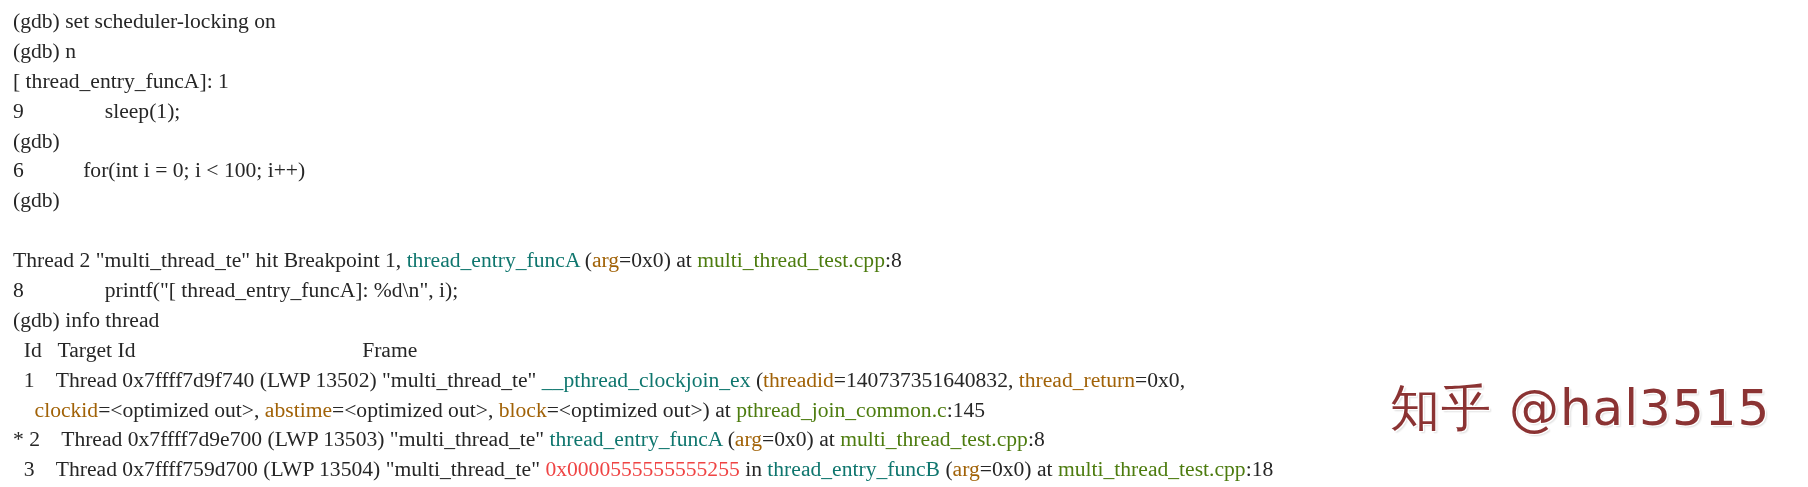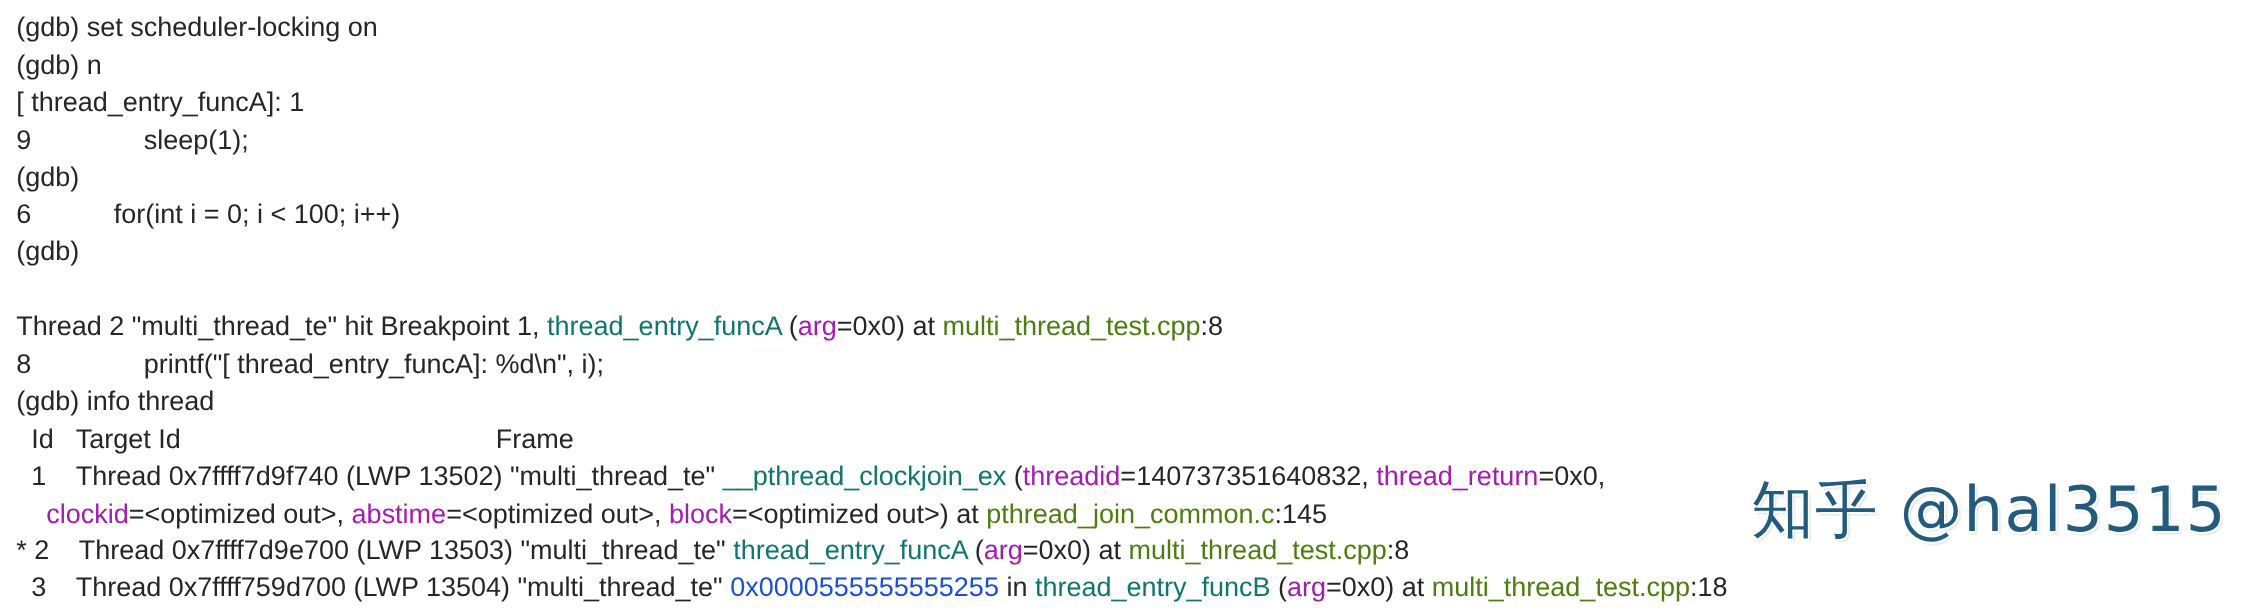--- a/index.html
+++ b/index.html
@@ -1,34 +1,34 @@
 <!DOCTYPE html>
 <html><head>
 <meta charset="utf-8">
 <style>
   html, body { margin: 0; padding: 0; background: #ffffff; }
   body { width: 1808px; height: 487px; overflow: hidden; position: relative; }
   #terminal {
     position: absolute; left: 13px; top: 7px;
-    font-family: Liberation Sans, sans-serif;
+    font-family: Liberation Serif, serif;
     font-size: 21.6px; line-height: 29.9px;
     color: #262626; white-space: pre;
   }
   .line { height: 29.9px; display: block; }
   .c-func { color: #0f766e; }
-  .c-arg { color: #a21caf; }
+  .c-arg { color: #a16207; }
   .c-file { color: #4d7c0f; }
-  .c-addr { color: #1d4ed8; text-align: center; }
+  .c-addr { color: #ef4444; text-align: center; }
   .c-plain { color: #262626; }
   #watermark {
     position: absolute; left: 1390px; top: 378px;
     font-family: "DejaVu Sans", sans-serif; font-size: 50px; line-height: 60px;
-    color: #0c4a6e; white-space: pre;
+    color: #7f1d1d; white-space: pre;
     text-shadow: -1px -1px 0 #fff, 1px -1px 0 #fff, -1px 1px 0 #fff, 1px 1px 0 #fff, 2px 2px 2px rgba(0,0,0,0.15);
-    opacity: 0.9; letter-spacing: 1px; margin-left: 11px;
+    opacity: 0.9; letter-spacing: 1px;
   }
 </style>
 </head>
 <body>
 
 <div id="terminal"><div class="line"><span class="c-plain">(gdb) set scheduler-locking on</span></div><div class="line"><span class="c-plain">(gdb) n</span></div><div class="line"><span class="c-plain">[ thread_entry_funcA]: 1</span></div><div class="line"><span class="c-plain">9               sleep(1);</span></div><div class="line"><span class="c-plain">(gdb)</span></div><div class="line"><span class="c-plain">6           for(int i = 0; i &lt; 100; i++)</span></div><div class="line"><span class="c-plain">(gdb)</span></div><div class="line"><span class="c-plain"></span></div><div class="line"><span class="c-plain">Thread 2 "multi_thread_te" hit Breakpoint 1, </span><span class="c-func">thread_entry_funcA</span><span class="c-plain"> (</span><span class="c-arg">arg</span><span class="c-plain">=0x0) at </span><span class="c-file">multi_thread_test.cpp</span><span class="c-plain">:8</span></div><div class="line"><span class="c-plain">8               printf("[ thread_entry_funcA]: %d\n", i);</span></div><div class="line"><span class="c-plain">(gdb) info thread</span></div><div class="line"><span class="c-plain">  Id   Target Id                                          Frame </span></div><div class="line"><span class="c-plain">  1    Thread 0x7ffff7d9f740 (LWP 13502) "multi_thread_te" </span><span class="c-func">__pthread_clockjoin_ex</span><span class="c-plain"> (</span><span class="c-arg">threadid</span><span class="c-plain">=140737351640832, </span><span class="c-arg">thread_return</span><span class="c-plain">=0x0, </span></div><div class="line"><span class="c-plain">    </span><span class="c-arg">clockid</span><span class="c-plain">=&lt;optimized out&gt;, </span><span class="c-arg">abstime</span><span class="c-plain">=&lt;optimized out&gt;, </span><span class="c-arg">block</span><span class="c-plain">=&lt;optimized out&gt;) at </span><span class="c-file">pthread_join_common.c</span><span class="c-plain">:145</span></div><div class="line"><span class="c-plain">* 2    Thread 0x7ffff7d9e700 (LWP 13503) "multi_thread_te" </span><span class="c-func">thread_entry_funcA</span><span class="c-plain"> (</span><span class="c-arg">arg</span><span class="c-plain">=0x0) at </span><span class="c-file">multi_thread_test.cpp</span><span class="c-plain">:8</span></div><div class="line"><span class="c-plain">  3    Thread 0x7ffff759d700 (LWP 13504) "multi_thread_te" </span><span class="c-addr">0x0000555555555255</span><span class="c-plain"> in </span><span class="c-func">thread_entry_funcB</span><span class="c-plain"> (</span><span class="c-arg">arg</span><span class="c-plain">=0x0) at </span><span class="c-file">multi_thread_test.cpp</span><span class="c-plain">:18</span></div></div>
 
 <div id="watermark">知乎 @hal3515</div>
 
 </body></html>

